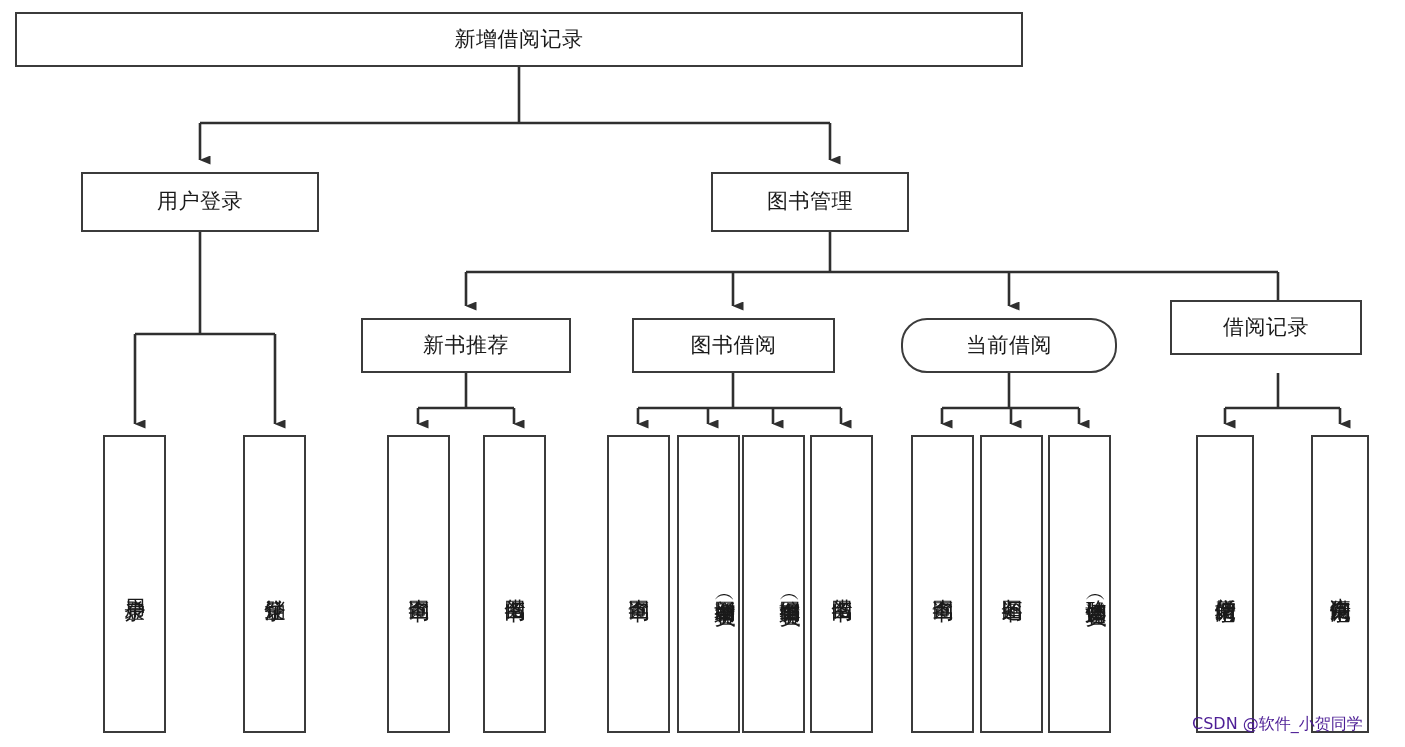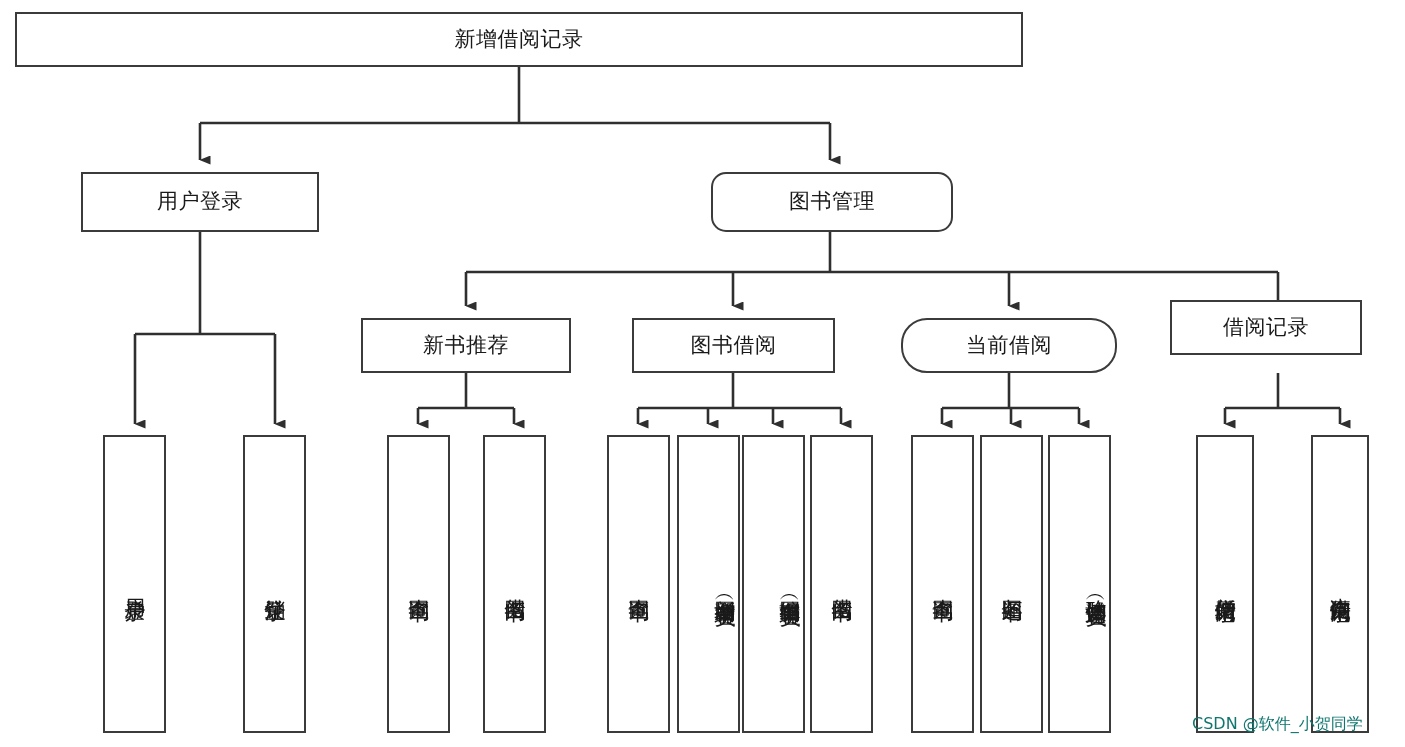--- a/index.html
+++ b/index.html
@@ -54,21 +54,21 @@
   }
   .node-v.center-v {
     align-items: center;
     padding-top: 0;
   }
   #watermark {
     position: absolute;
     left: 1192px;
     top: 714px;
     font-size: 16px;
-    color: #0f766e;
+    color: #4c1d95;
     white-space: nowrap;
     font-family: "DejaVu Sans", "Liberation Sans", sans-serif;
     pointer-events: none;
   }
 </style>
 </head>
 <body>
 
 <div id="diagram-root">
 
@@ -138,21 +138,21 @@
     </g>
   </svg>
 
   <div class="node-box node-h" style="left:15px; top:12px; width:1008px; height:55px;">
     <span>新增借阅记录</span>
   </div>
 
   <div class="node-box node-h" style="left:81px; top:172px; width:238px; height:60px;">
     <span>用户登录</span>
   </div>
-  <div class="node-box node-h" style="left:711px; top:172px; width:242px; height:60px;border-radius:15px;">
+  <div class="node-box node-h" style="left:711px; top:172px; width:198px; height:60px;">
     <span>图书管理</span>
   </div>
 
   <div class="node-box node-h" style="left:632px; top:318px; width:203px; height:55px;">
     <span>图书借阅</span>
   </div>
   <div class="node-box node-h" style="left:361px; top:318px; width:210px; height:55px;">
     <span>新书推荐</span>
   </div>
   <div class="node-box node-h" style="left:901px; top:318px; width:216px; height:55px;border-radius:26px;">

